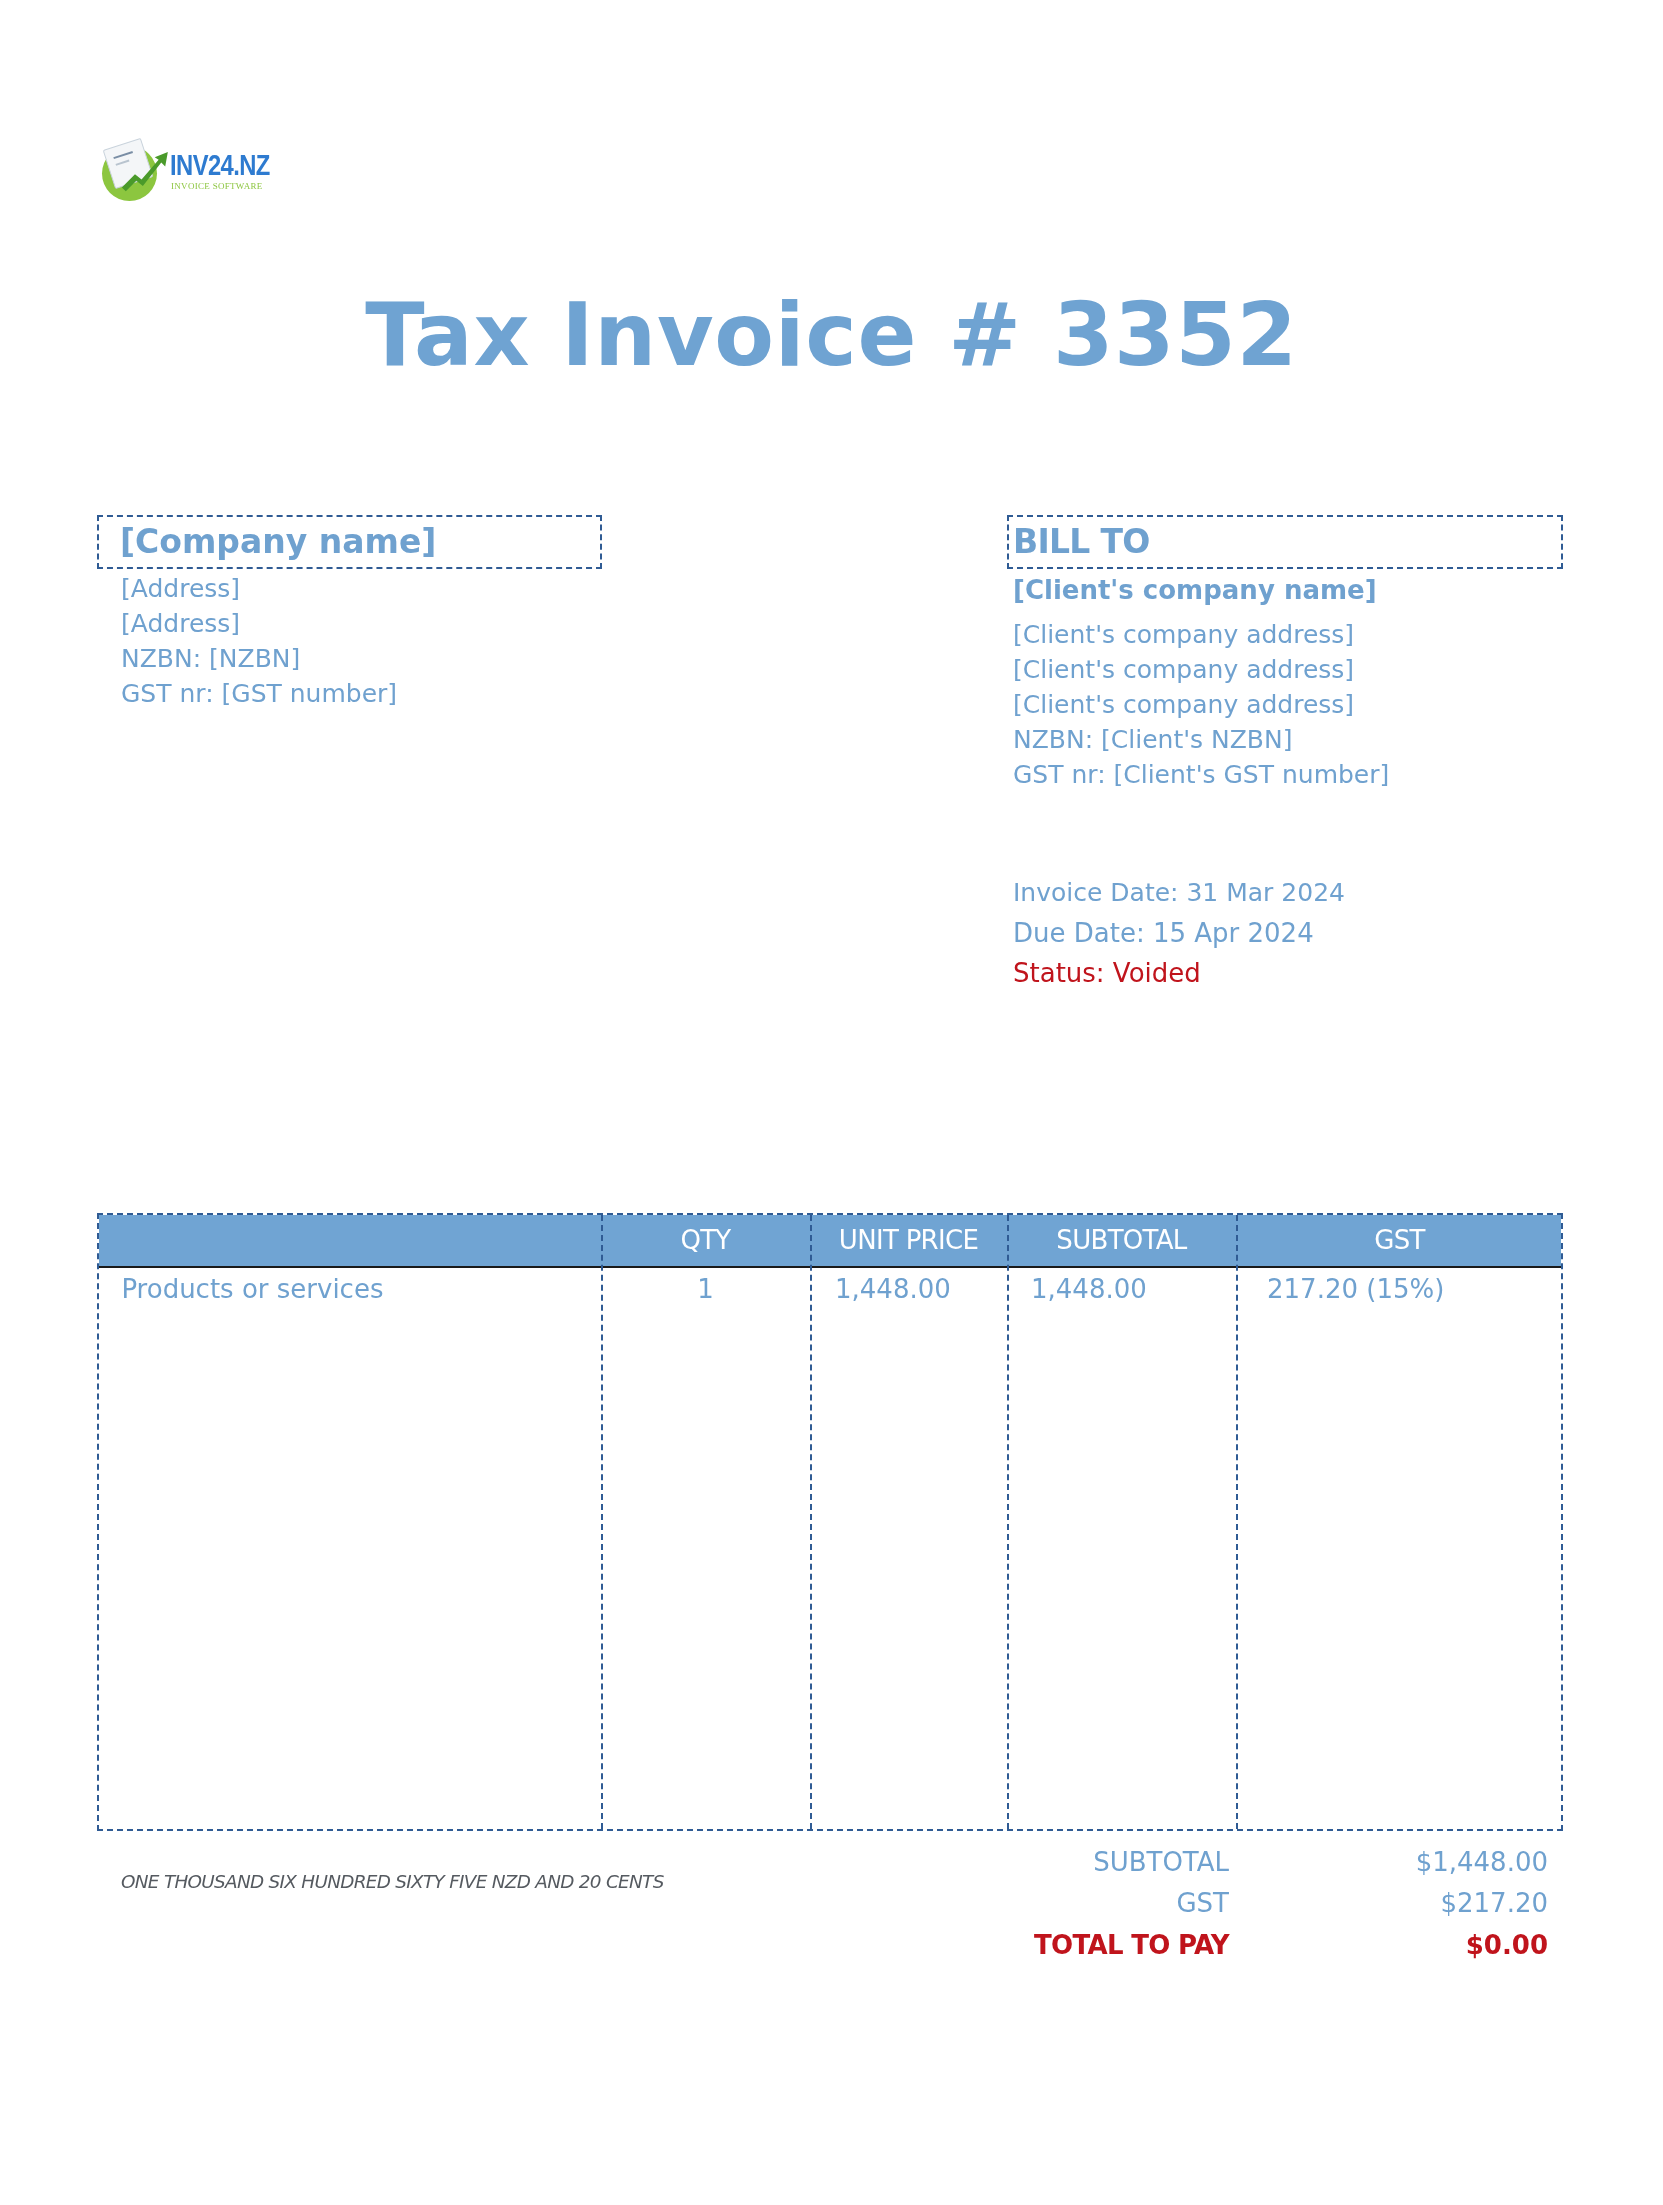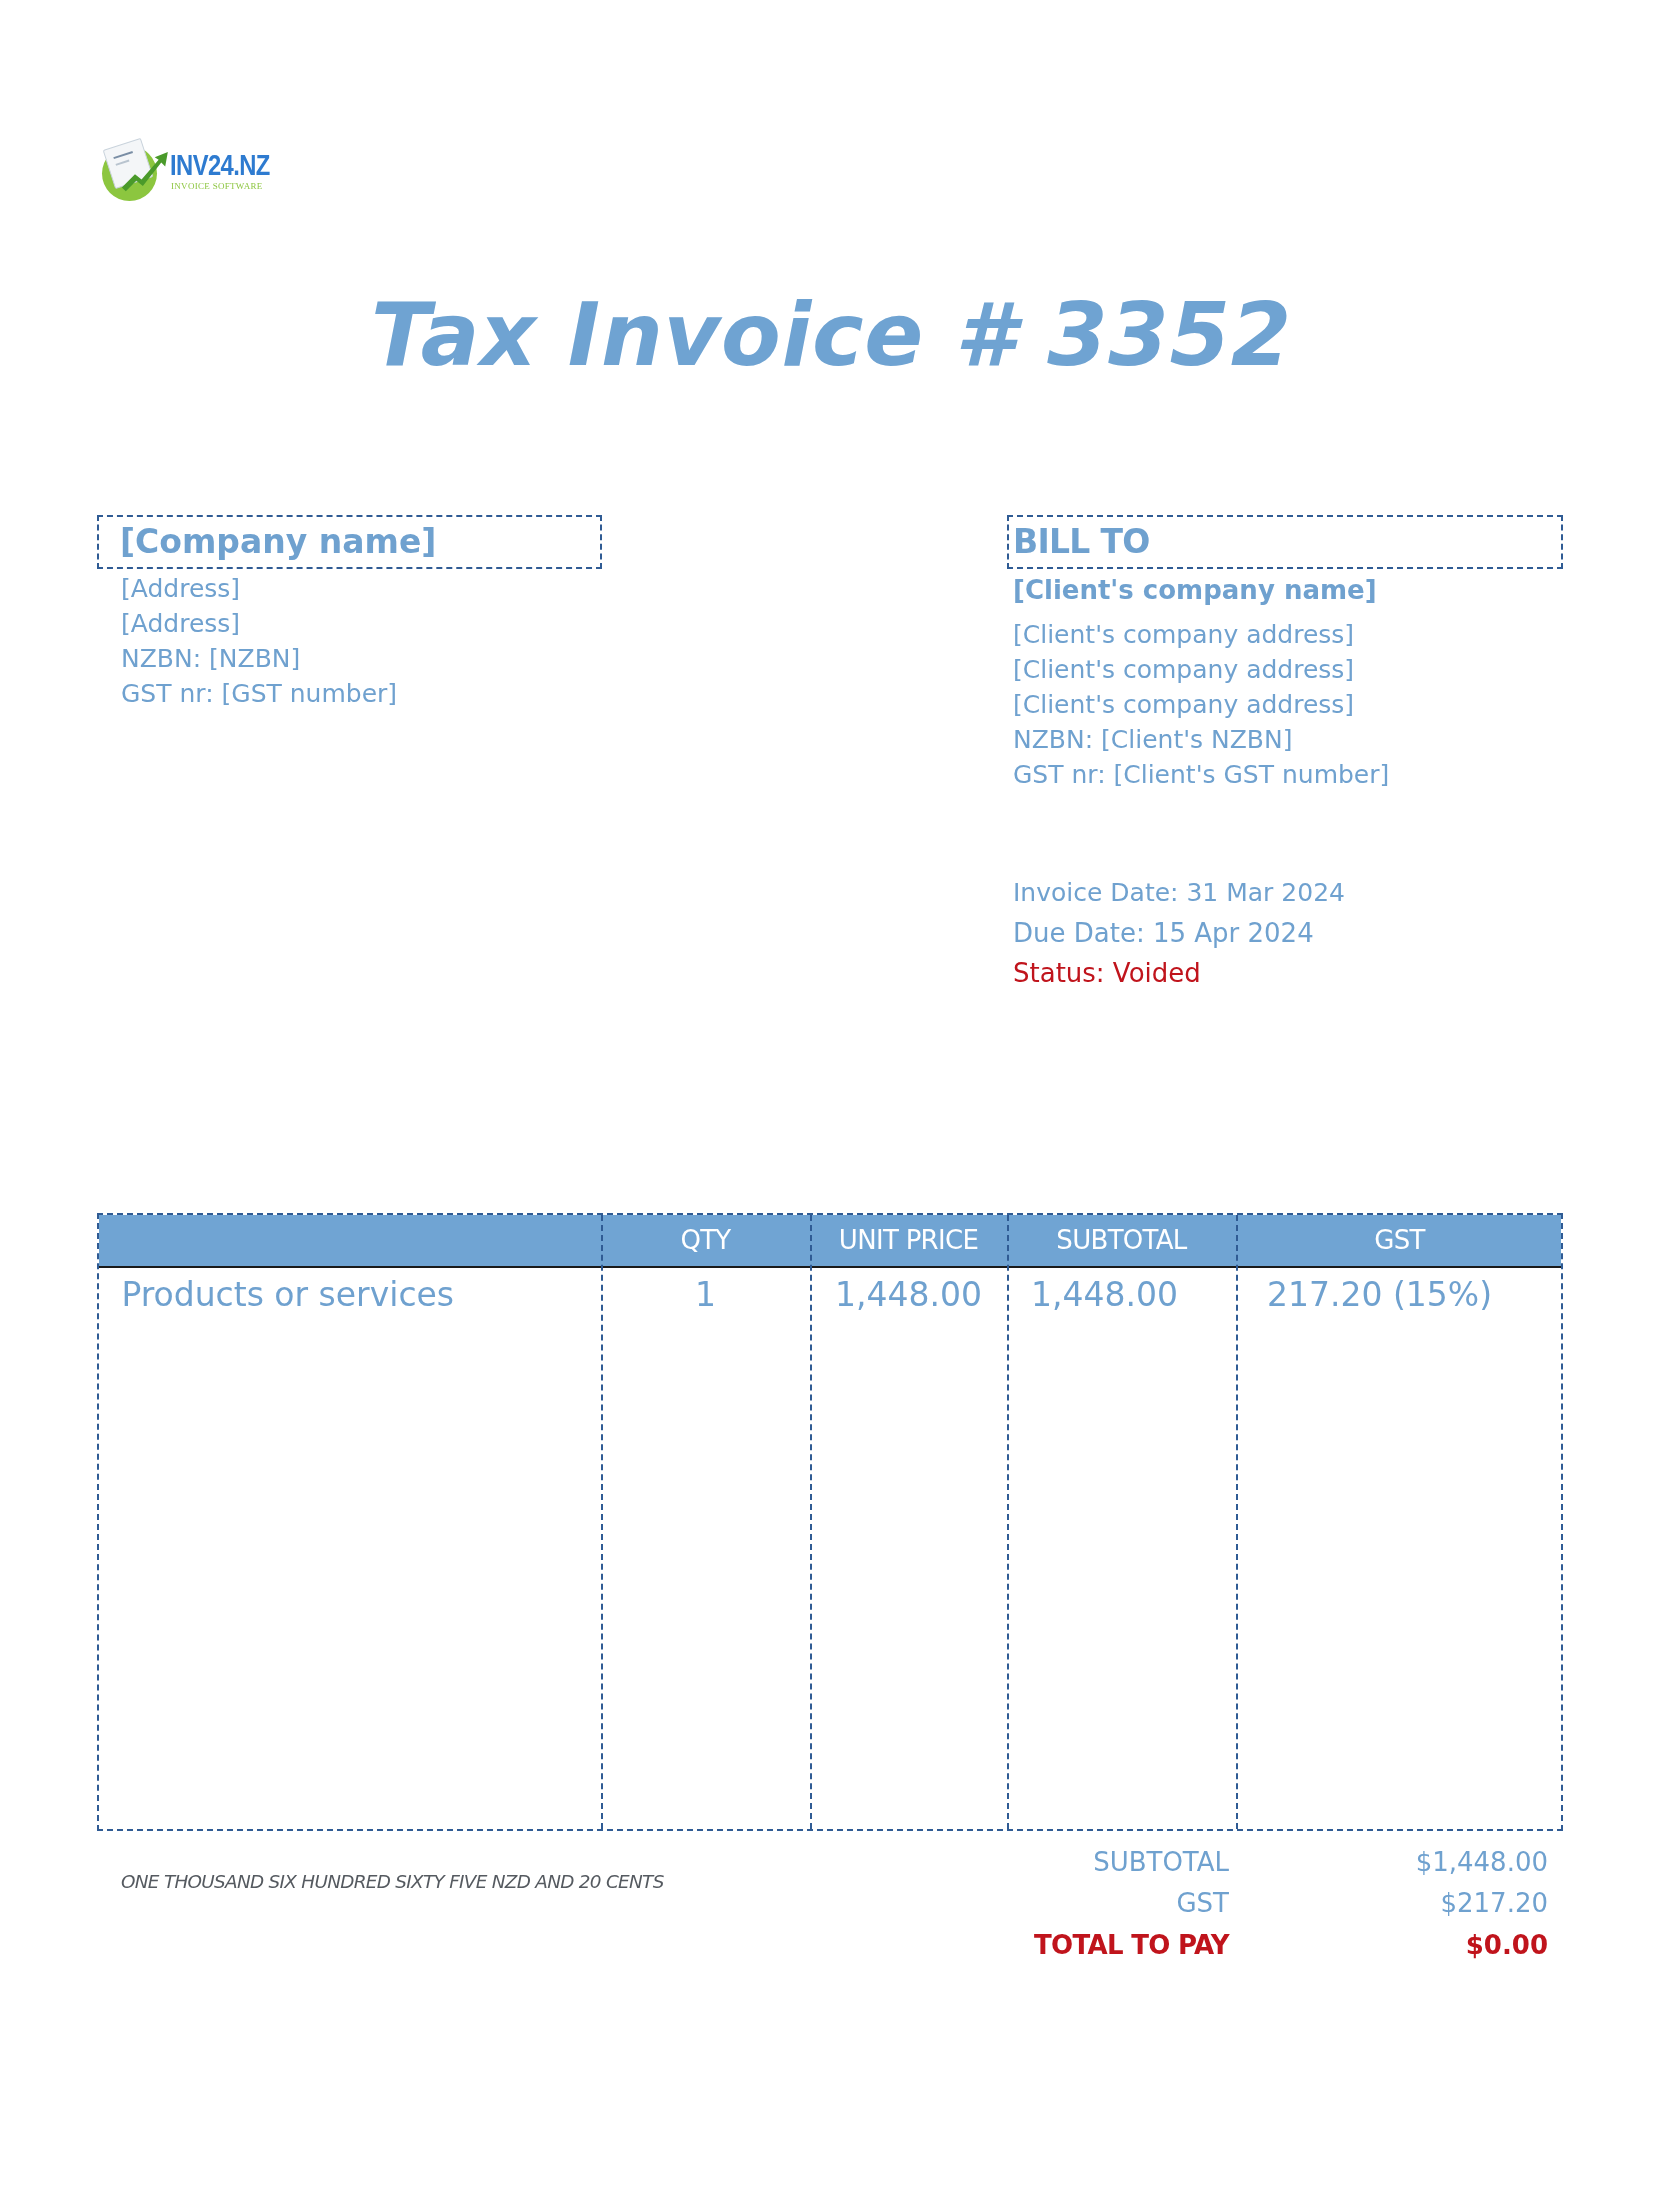--- a/index.html
+++ b/index.html
@@ -11,21 +11,21 @@
     .logo-circle { position: absolute; left: 2.6px; top: 6.6px; width: 55px; height: 55px; border-radius: 50%; background: #8cc63f; }
     .logo-doc { position: absolute; left: 9.2px; top: 4px; width: 38px; height: 39px; background: #f4f6f8; border: 1.3px solid #c9d3dc; transform: rotate(-18deg); border-radius: 2px; }
     .logo-doc::before { content: ""; position: absolute; left: 6.6px; top: 9.2px; width: 20px; height: 2px; background: #7a8ea5; }
     .logo-doc::after { content: ""; position: absolute; left: 6.6px; top: 16px; width: 14.5px; height: 2px; background: #b9c4cf; }
     .logo-arrow { position: absolute; left: 20px; top: 9.2px; width: 53px; height: 46px; }
     .logo-text { position: absolute; left: 71px; top: 12px; font-family: "Liberation Sans", sans-serif; font-weight: bold;
                  font-size: 29px; letter-spacing: -0.7px; color: #2e7bd0; line-height: 29px; transform: scaleX(0.82); transform-origin: left top; }
     .logo-sub { position: absolute; left: 72px; top: 43px; font-family: Liberation Serif, serif; font-size: 9px;
                 letter-spacing: 0.3px; color: #8cc63f; line-height: 9.2px; }
 
-    .title { left: 0; width: 1663px; top: 283px; text-align: center; font-style: italic; font-weight: bold;
+    .title { left: 0; width: 1663px; top: 283px; text-align: center; font-weight: bold;
              font-size: 87px; color: #6fa3d2; line-height: 105px; letter-spacing: 0.7px; }
     .dashed-box { border: 2px dashed #2f5b94; box-sizing: border-box; }
     .box-company { left: 97px; top: 515px; width: 505px; height: 54px; }
     .box-billto { left: 1007px; top: 515px; width: 556px; height: 54px; }
     .company-name { left: 120px; top: 518px; font-size: 33px; font-weight: bold; color: #6fa1cf; line-height: 47px; }
     .billto-label { left: 1013px; top: 518px; font-size: 33px; font-weight: bold; color: #6fa1cf; line-height: 47px; letter-spacing: -0.7px; }
     .text-line { font-size: 25px; line-height: 35px; color: #6fa1cf; white-space: nowrap; }
     .bold { font-weight: bold; }
     .red { color: #c0141c; }
     .company-lines { left: 121px; top: 571px; }
@@ -35,21 +35,21 @@
     .dates .l1 { font-size: 25px; line-height: 38px; }
     .dates .l2 { font-size: 26px; font-weight: normal; line-height: 42px; }
     .dates .l3 { font-size: 26px; line-height: 38px; color: #c0141c; }
     .bank-lines { left: 121px; top: 919px; width: 421px; white-space: normal; }
 
     
     .tbl { left: 97px; top: 1213px; width: 1466px; height: 618px; border: 2px dashed #2f5b94; box-sizing: border-box; }
     .thead { position: absolute; left: 0; top: 0; width: 100%; height: 53px; background: #70a4d3; border-bottom: 2.6px solid #1a1a1a; box-sizing: border-box; }
     .col-line { position: absolute; top: 0; bottom: 0; border-left: 2px dashed #2f5b94; }
     .th { position: absolute; top: 0; height: 50px; line-height: 50px; color: #ffffff; font-size: 26px; text-align: center; white-space: nowrap; letter-spacing: -0.7px; }
-    .td { position: absolute; top: 53px; height: 41px; line-height: 42px; font-size: 33px; color: #6fa1cf; white-space: nowrap; margin-top: 6px; }
+    .td { position: absolute; top: 53px; height: 41px; line-height: 42px; font-size: 26px; color: #6fa1cf; white-space: nowrap; }
 
     .words { left: 121px; top: 1871px; font-size: 18.4px; font-style: italic; color: #555a60; letter-spacing: -0.7px; white-space: nowrap; }
     .tot-label { position: absolute; right: 434px; font-size: 26px; line-height: 42px; text-align: right; white-space: nowrap; }
     .tot-value { position: absolute; right: 115px; font-size: 26px; line-height: 42px; text-align: right; white-space: nowrap; }
   </style>
 </head>
 <body>
 
 <div class="abs logo">
   <div class="logo-circle"></div>

